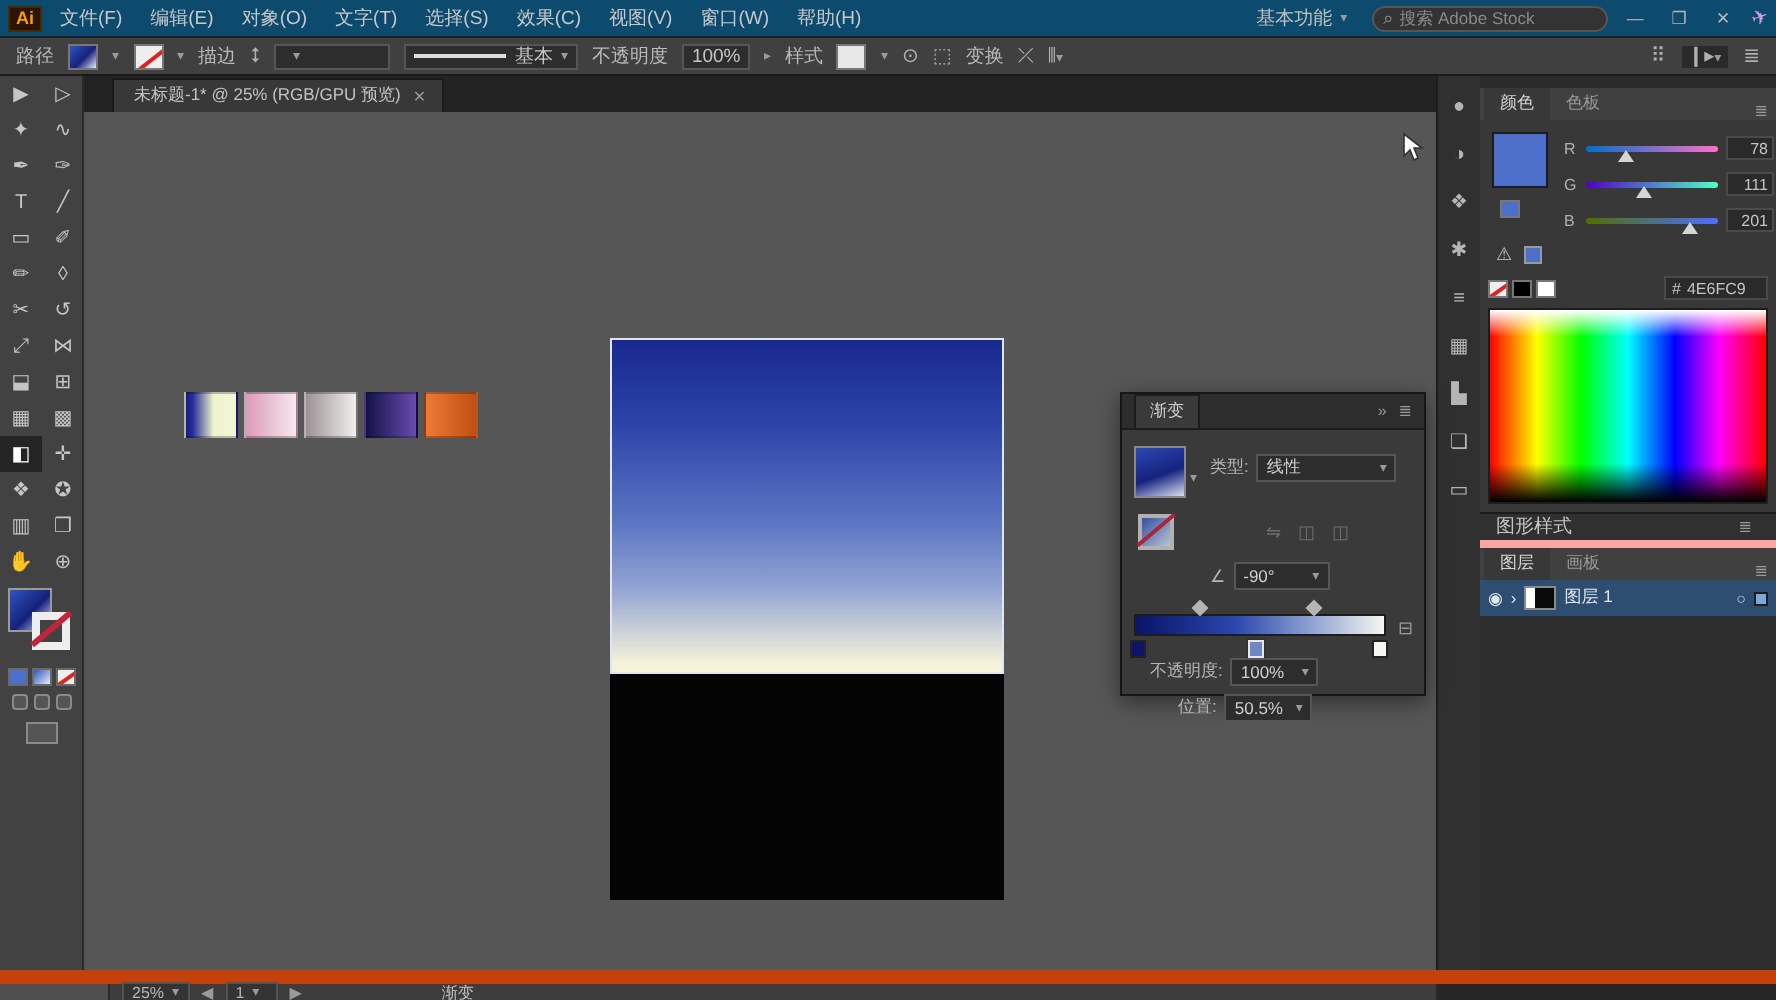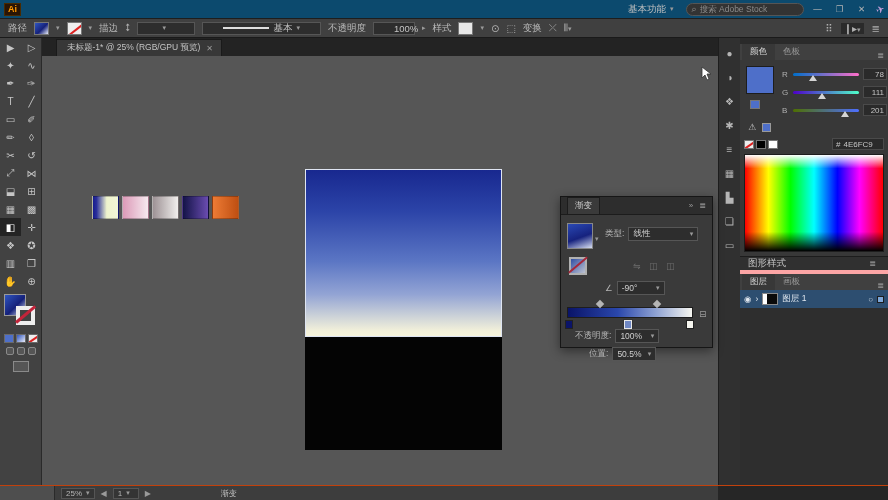--- a/index.html
+++ b/index.html
@@ -28,21 +28,21 @@
 
   
   .controlbar { height:20px; background:#404040; border-top:1px solid #1e1e1e; border-bottom:1px solid #1a1a1a;
                 display:flex; align-items:center; gap:7px; padding:0 8px; color:#b9b9b9; }
   .swbox { width:15px; height:13px; border:1px solid #777; }
   .fillgrad { background:linear-gradient(135deg,#2f55c0 0%,#15217a 55%,#e8ecf8 100%); }
   .nonesw { background:#eee; position:relative; overflow:hidden; }
   .nonesw::after { content:""; position:absolute; left:-2px; top:5px; width:22px; height:2px;
                    background:#d22; transform:rotate(-38deg); }
   .cbfield { background:#2d2d2d; border:1px solid #565656; height:13px; display:flex;
-             align-items:center; padding:0 20px; gap:4px; color:#c5c5c5; }
+             align-items:center; padding:0 4px; gap:4px; color:#c5c5c5; }
   .strokeline { width:46px; height:2px; background:#ddd; }
   .cb-ic { color:#b0b0b0; font-size:10px; }
   .cb-right { margin-left:auto; display:flex; gap:8px; align-items:center; }
 
   
   .mainrow { display:flex; height:447px; }
 
   
   .toolbar { width:42px; background:#424242; border-right:1px solid #2a2a2a; display:flex; flex-direction:column; }
   .toolgrid { display:grid; grid-template-columns:21px 21px; }
@@ -141,37 +141,48 @@
   .layerrow { height:18px; background:#2d4e70; display:flex; align-items:center; gap:4px; padding:0 4px;
               color:#dfe6ee; font-size:8.5px; }
   .lthumb { width:16px; height:12px; border:1px solid #8a8a8a;
             background:linear-gradient(90deg,#fff 0 32%,#0a0a0a 32%); }
   .ltarget { margin-left:auto; color:#c5d2de; font-size:8px; }
   .lselsq { width:7px; height:7px; background:#7da7d9; border:1px solid #1d1d1d; }
   .layerfill { flex:1; background:#2e2e2e; }
 
   
   .statusbar { height:15px; display:flex; align-items:center; background:#3d3d3d;
-               border-top:1px solid #c2410c; color:#b5b5b5; font-size:8px; }
+               border-top:7px solid #c2410c; color:#b5b5b5; font-size:8px; }
   .sb-block { width:55px; height:100%; background:#4e4e4e; border-right:1px solid #2a2a2a; }
   .sb-field { background:#343434; border:1px solid #555; height:11px; display:flex; align-items:center;
               padding:0 4px; gap:4px; margin-left:6px; }
   .sb-arrow { margin-left:6px; color:#9a9a9a; }
   .sb-tool { margin-left:70px; color:#c0c0c0; }
   .sb-right { margin-left:auto; width:170px; height:100%; background:#262626; }
 
   .cursor { position:absolute; right:6px; top:10px; z-index:50; }
 </style>
 </head>
 <body>
 
 <div id="app">
 
   <div class="menubar">
     <div class="ai-logo">Ai</div>
+    <nav class="menus" id="menus">
+        <div class="menu-item">文件(F)</div>
+        <div class="menu-item">编辑(E)</div>
+        <div class="menu-item">对象(O)</div>
+        <div class="menu-item">文字(T)</div>
+        <div class="menu-item">选择(S)</div>
+        <div class="menu-item">效果(C)</div>
+        <div class="menu-item">视图(V)</div>
+        <div class="menu-item">窗口(W)</div>
+        <div class="menu-item">帮助(H)</div>
+      </nav>
     <div class="mb-right">
       <div class="ws-btn">
         <span>基本功能</span>
         <span class="car">▾</span>
       </div>
       <div class="searchbox">
         <span class="sic">⌕</span>
         <input placeholder="搜索 Adobe Stock" style="">
       </div>
       <span class="winbtn">—</span>

